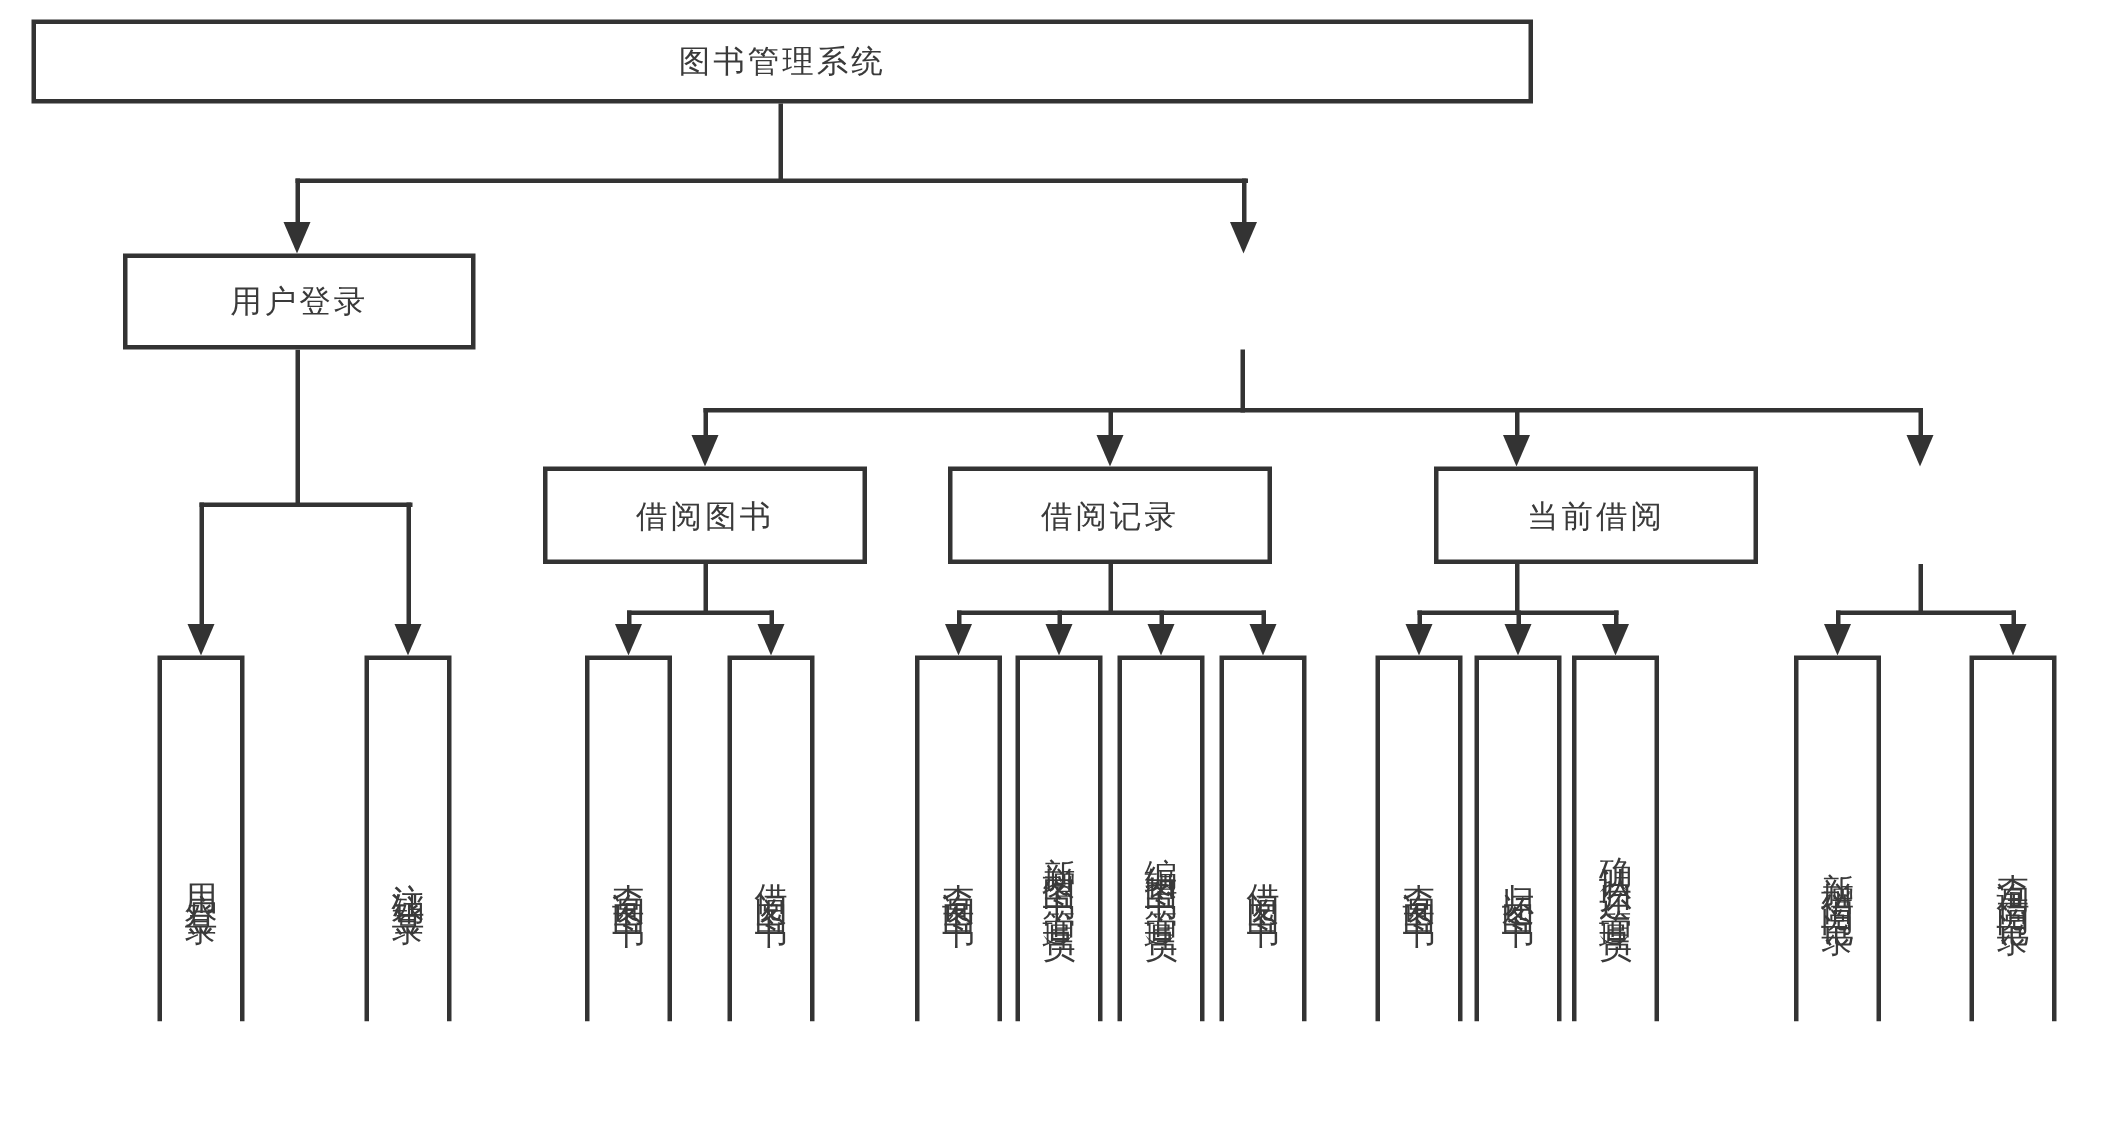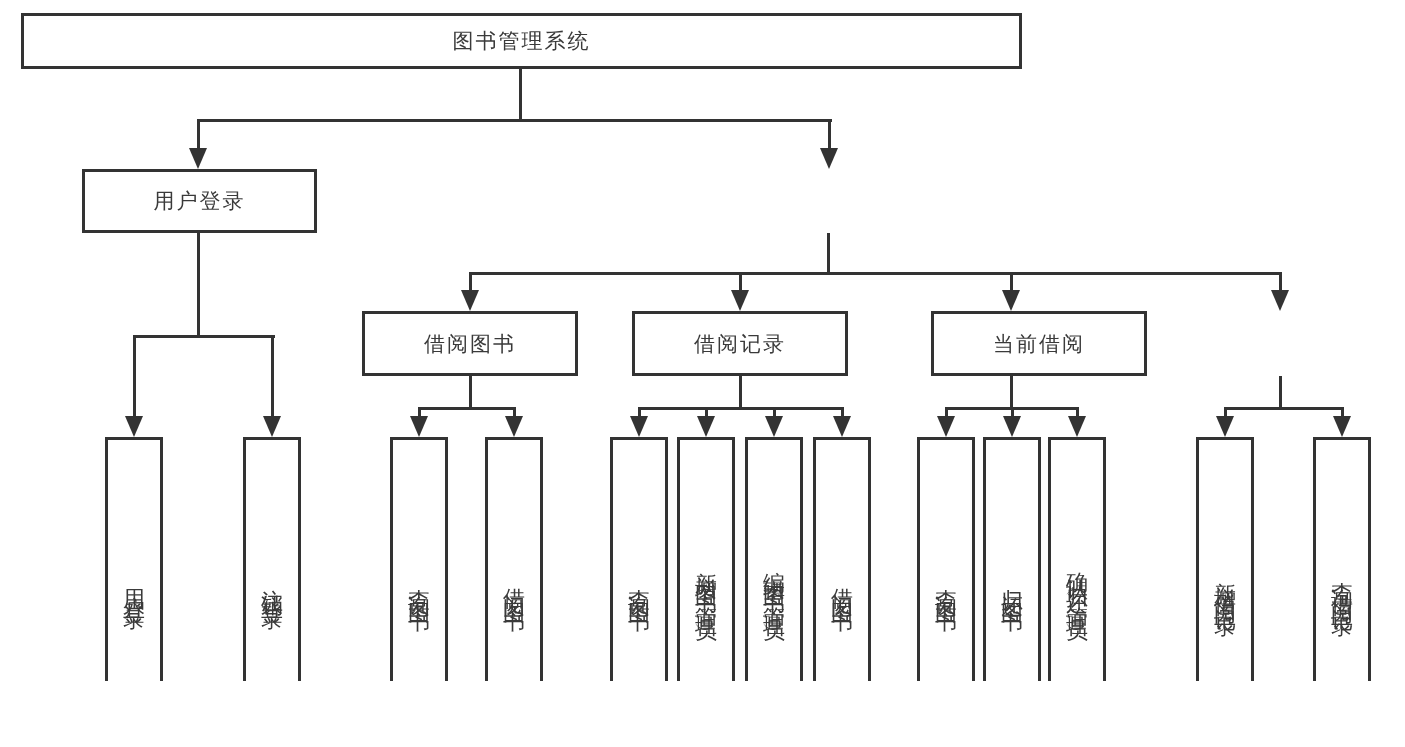--- a/index.html
+++ b/index.html
@@ -127,21 +127,21 @@
   <div class="box" style="left:82px;top:169px;width:235px;height:64px">
     <span>用户登录</span>
   </div>
 
   <div class="box" style="left:362px;top:311px;width:216px;height:65px">
     <span>借阅图书</span>
   </div>
   <div class="box" style="left:632px;top:311px;width:216px;height:65px">
     <span>借阅记录</span>
   </div>
-  <div class="box" style="left:931px;top:311px;width:216px;height:65px">
+  <div class="box" style="left:956px;top:311px;width:216px;height:65px">
     <span>当前借阅</span>
   </div>
 
   <div class="box vbox" style="left:105px;top:437px;width:58px;height:296px">
     <span>用户登录</span>
   </div>
   <div class="box vbox" style="left:243px;top:437px;width:58px;height:296px">
     <span>注销登录</span>
   </div>
 

